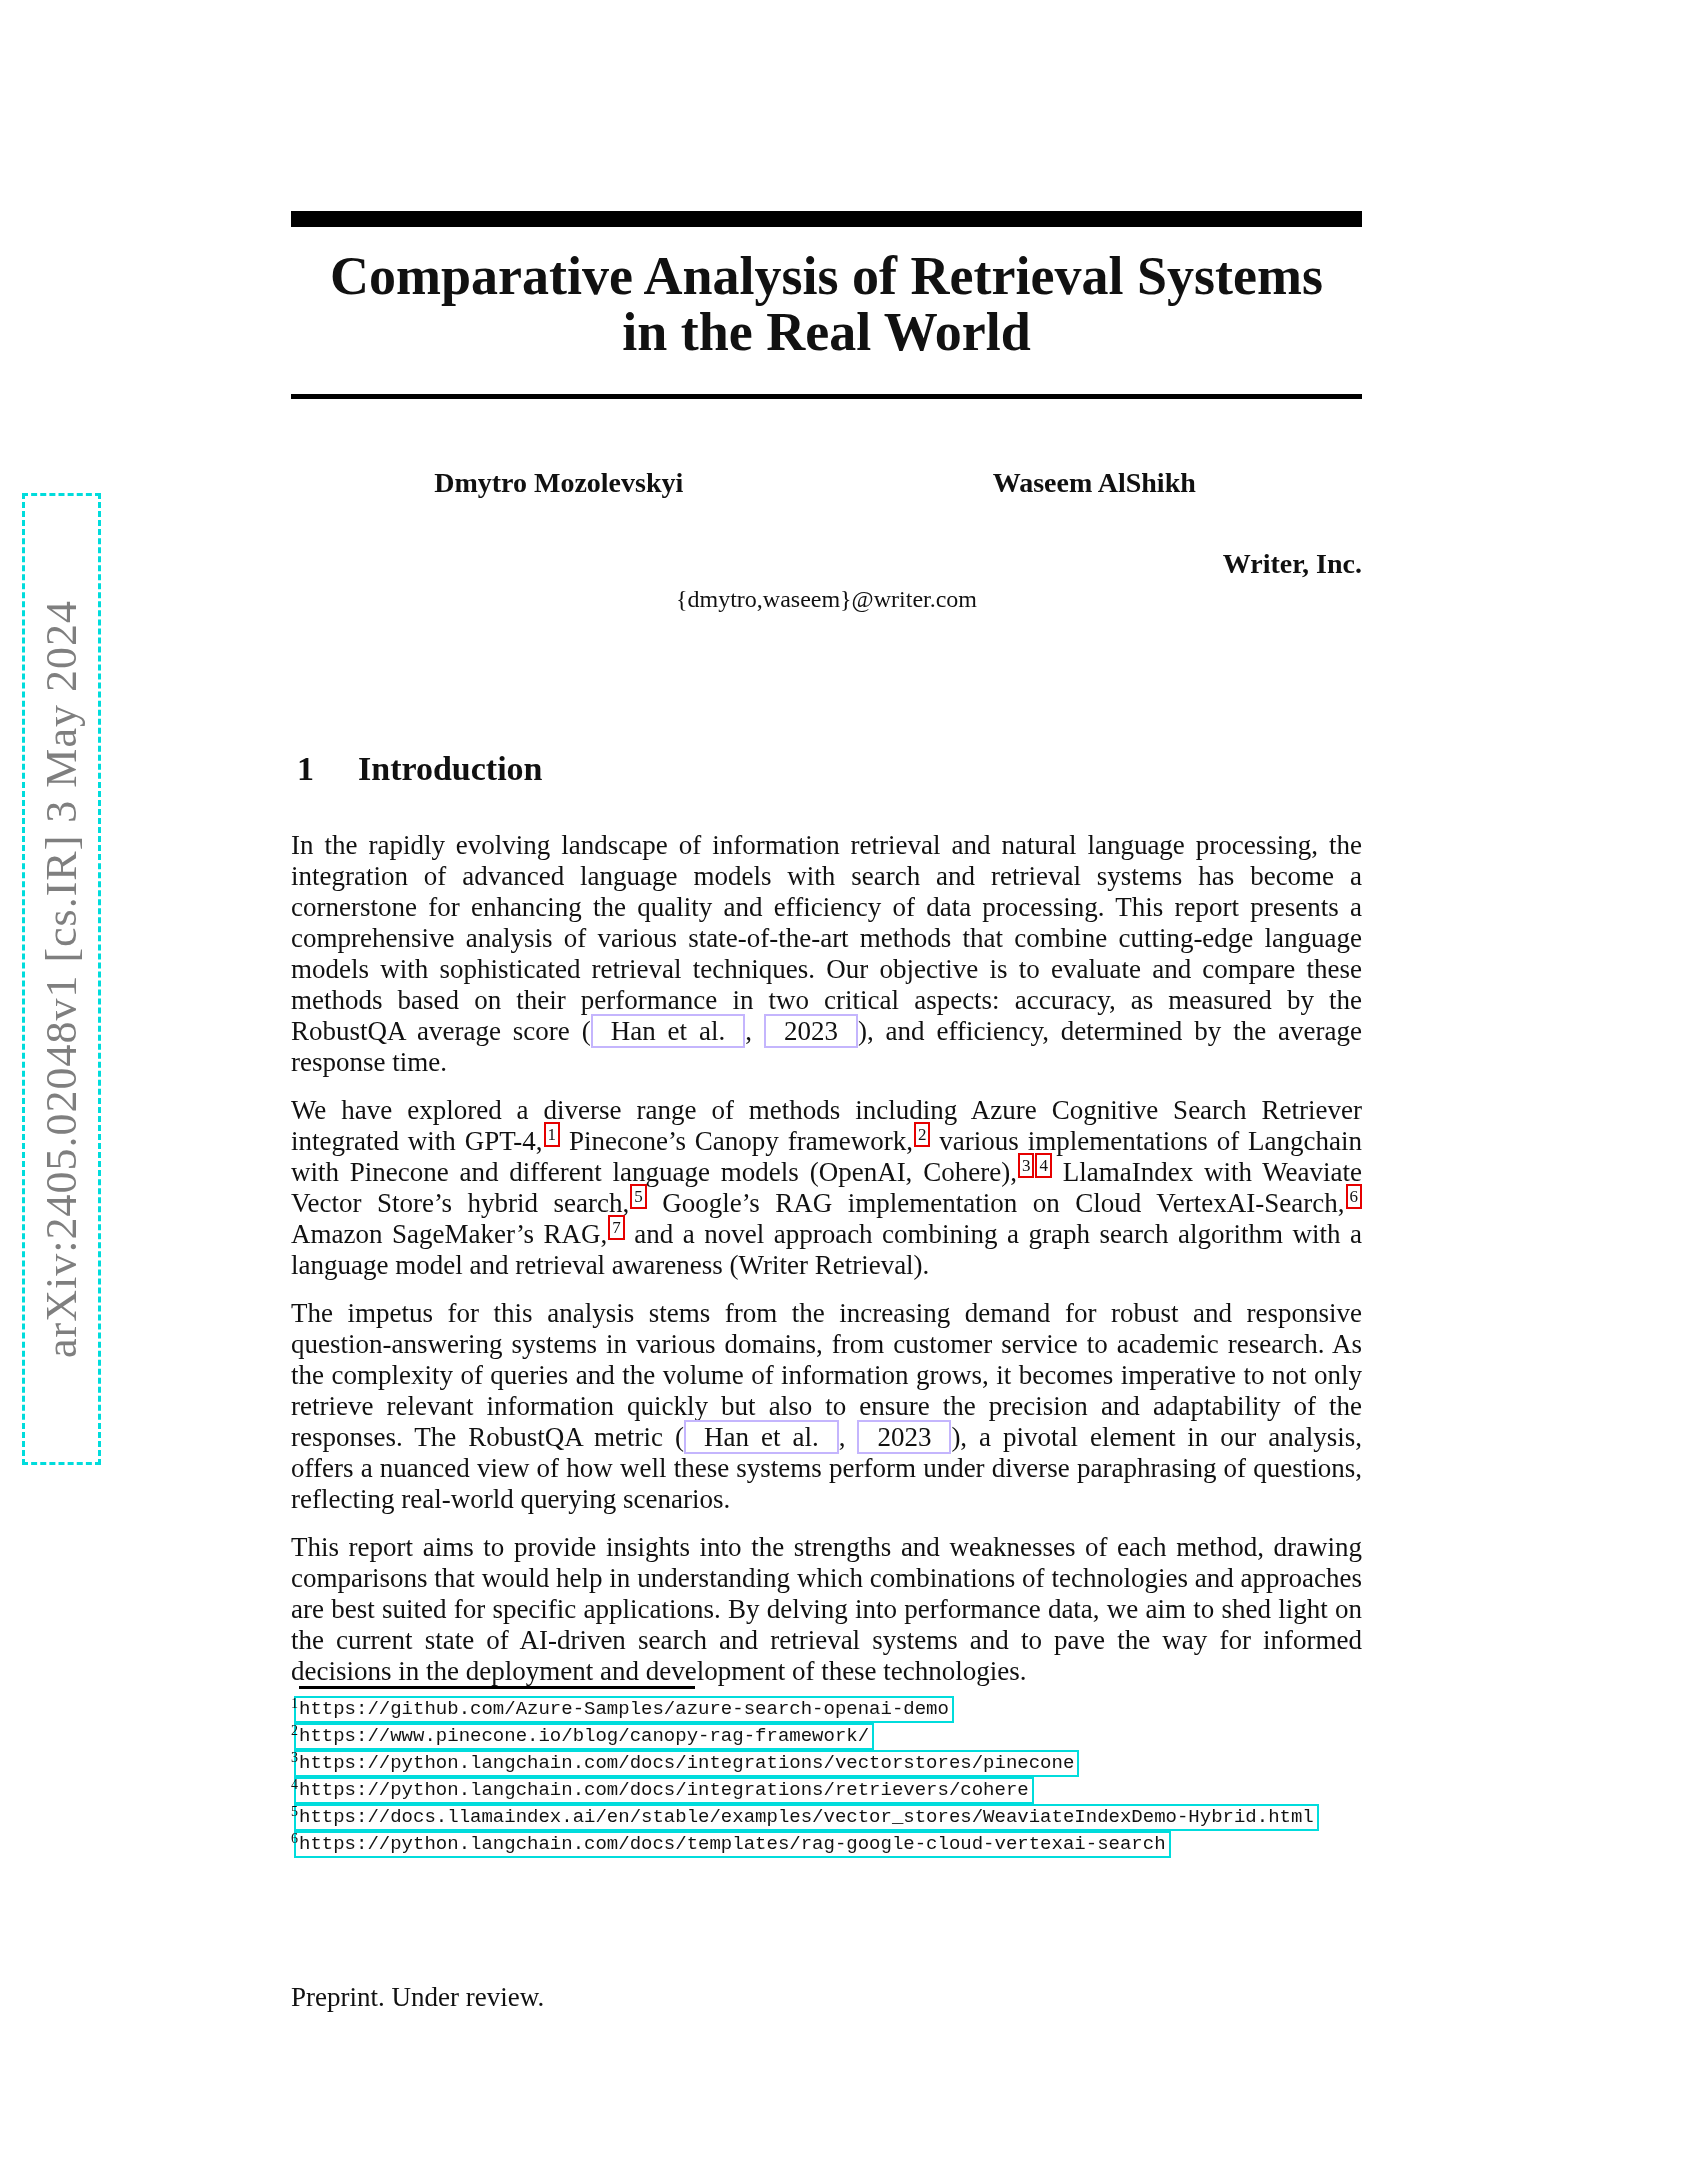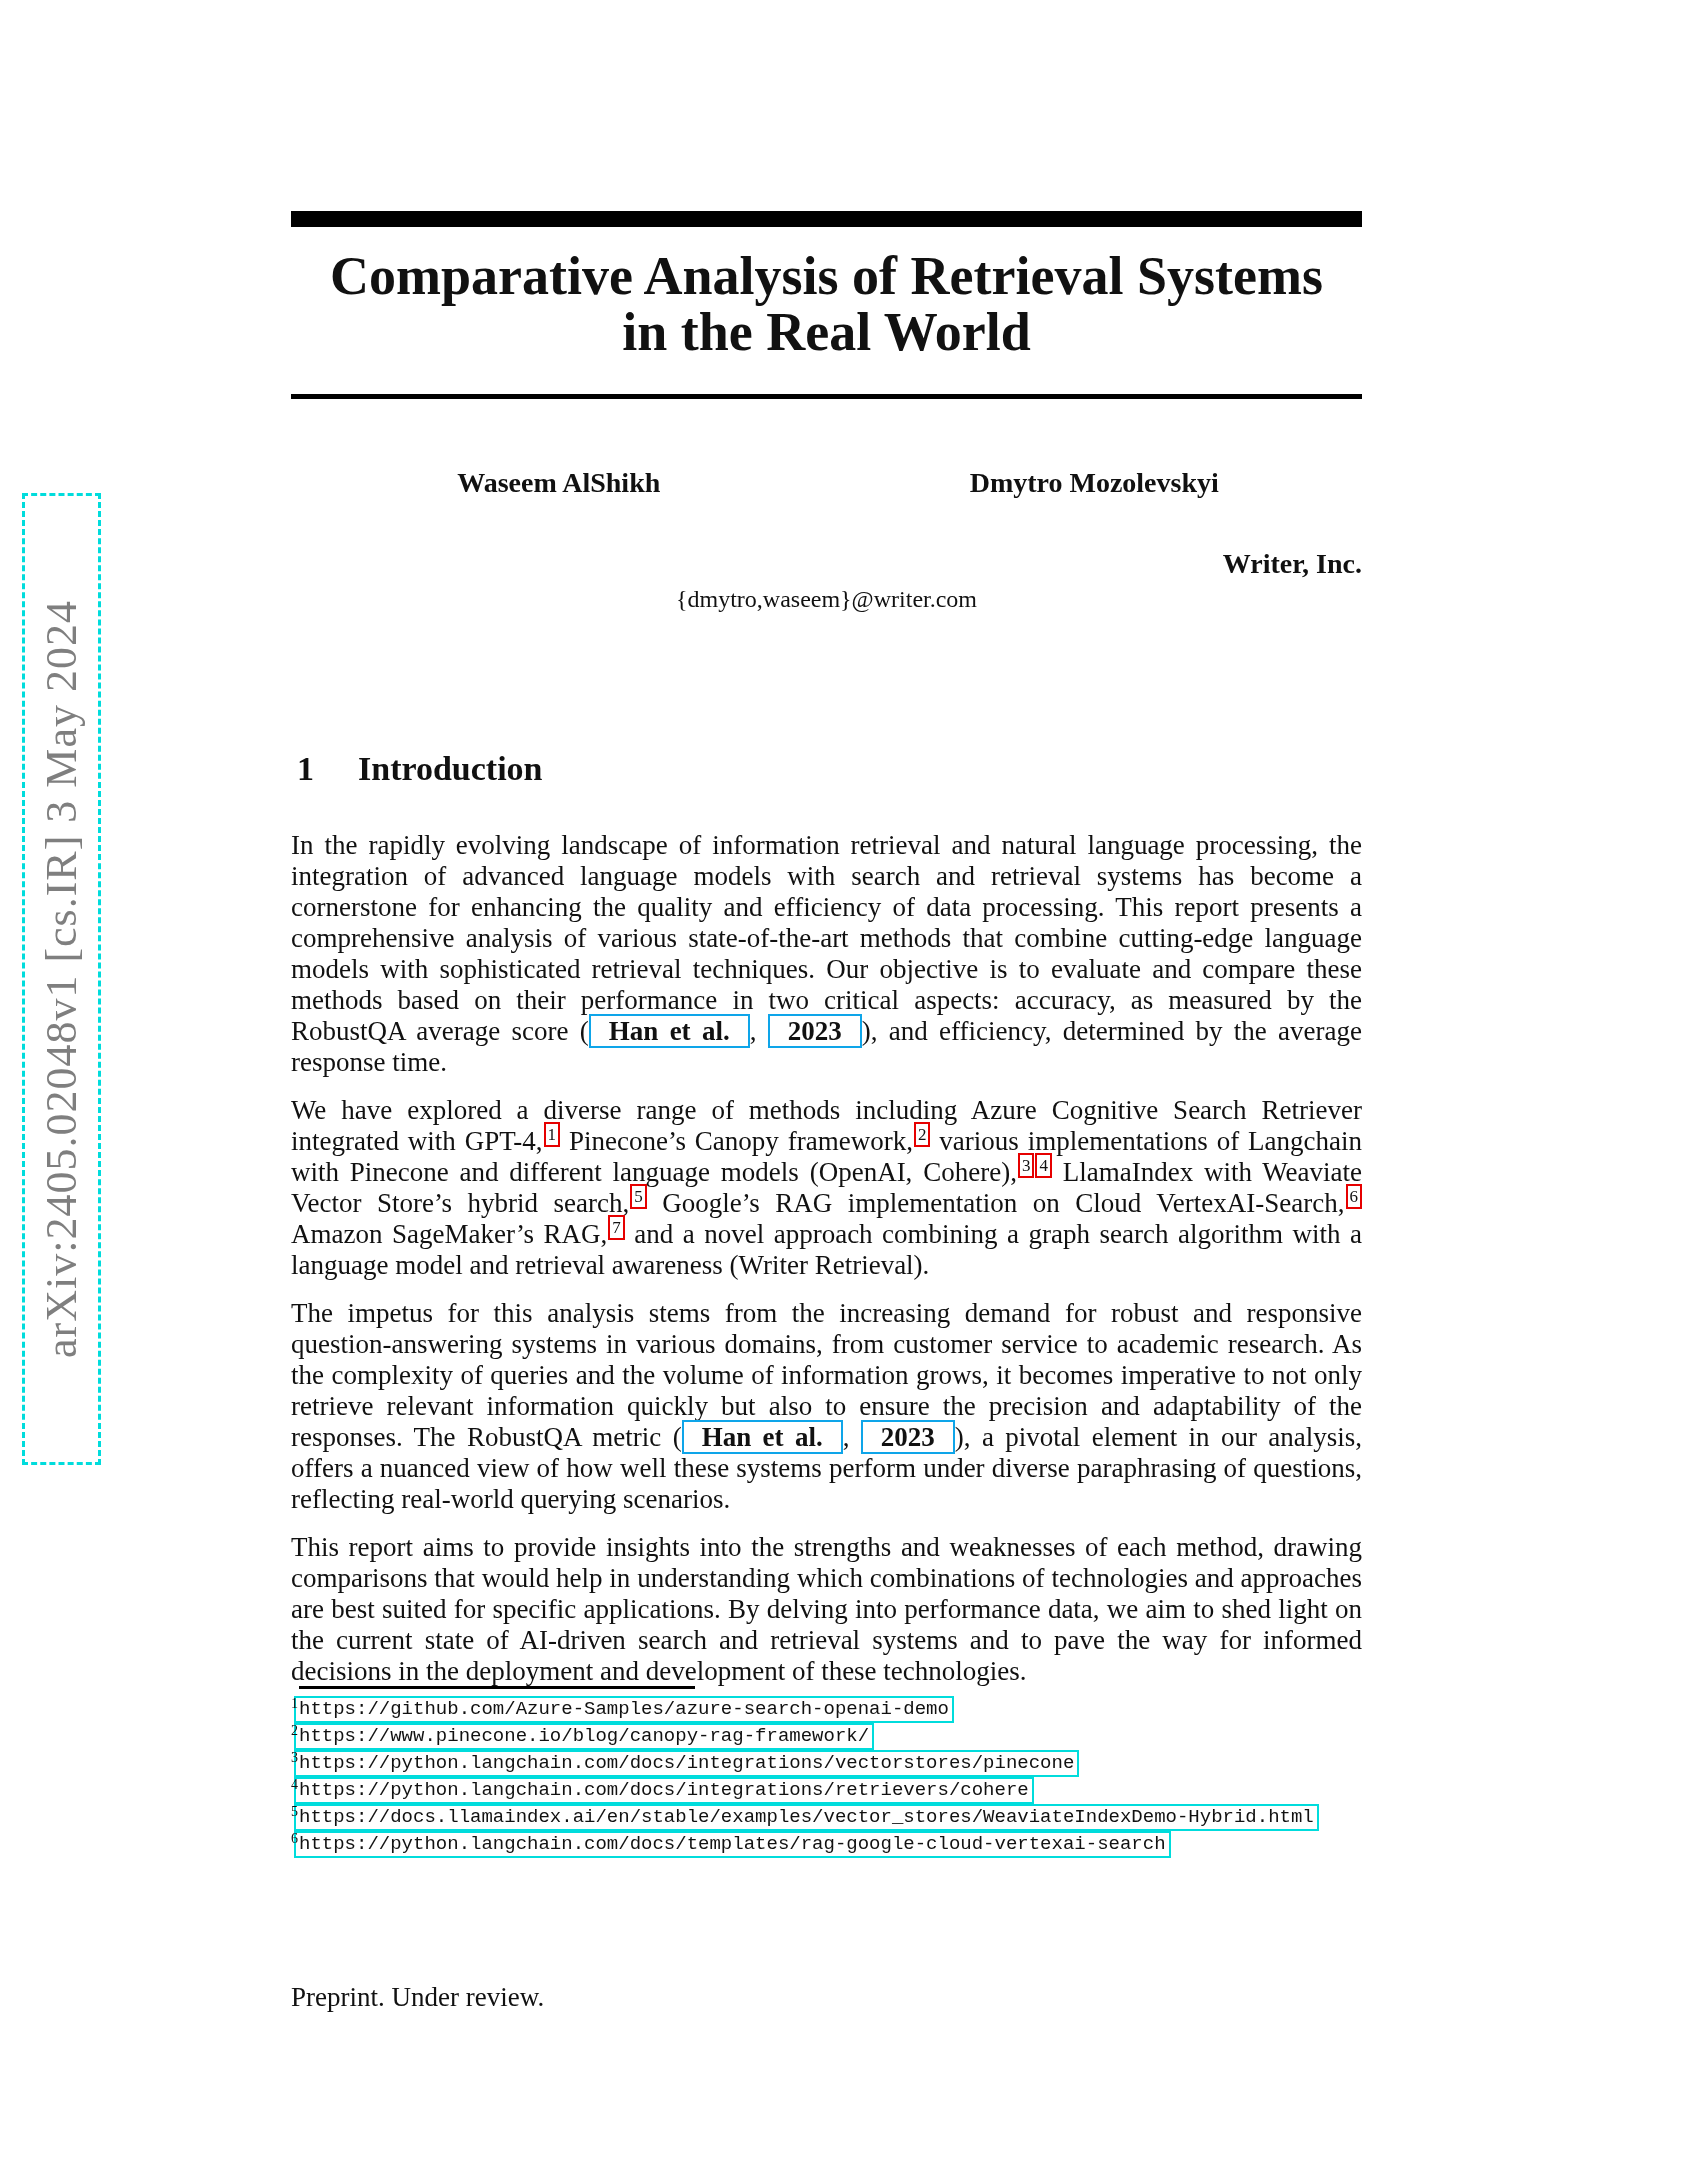--- a/index.html
+++ b/index.html
@@ -75,23 +75,22 @@
   .sec-num { display: inline-block; min-width: 61px; }
 
   .body-text {
     position: absolute; top: 830px; left: 0; width: 100%;
     font-size: 27px; line-height: 31px;
     text-align: justify;
   }
   .para { margin: 0 0 17px 0; }
 
   .cite-box {
-    border: 2px solid #0ea5e9;
+    border: 2px solid #c4b5fd;
     padding: 0 18px;
-    font-weight: bold;
   }
   .fn-ref {
     font-size: 17px;
     line-height: 0;
     vertical-align: super;
     border: 2px solid #e60000;
     padding: 1px 2px;
     margin-left: 1px;
   }
 
@@ -131,22 +130,22 @@
   <div class="rule-thick"></div>
 
   <h1 class="title">
     <span>Comparative Analysis of Retrieval Systems</span><br>
     <span>in the Real World</span>
   </h1>
 
   <div class="rule-thin"></div>
 
   <div class="authors">
+    <div class="author">Dmytro Mozolevskyi</div>
     <div class="author">Waseem AlShikh</div>
-    <div class="author">Dmytro Mozolevskyi</div>
   </div>
 
   <div class="affil">Writer, Inc.</div>
   <div class="email">{dmytro,waseem}@writer.com</div>
 
   <div class="section-heading">
     <span class="sec-num">1</span><span>Introduction</span>
   </div>
 
   <div class="body-text">

